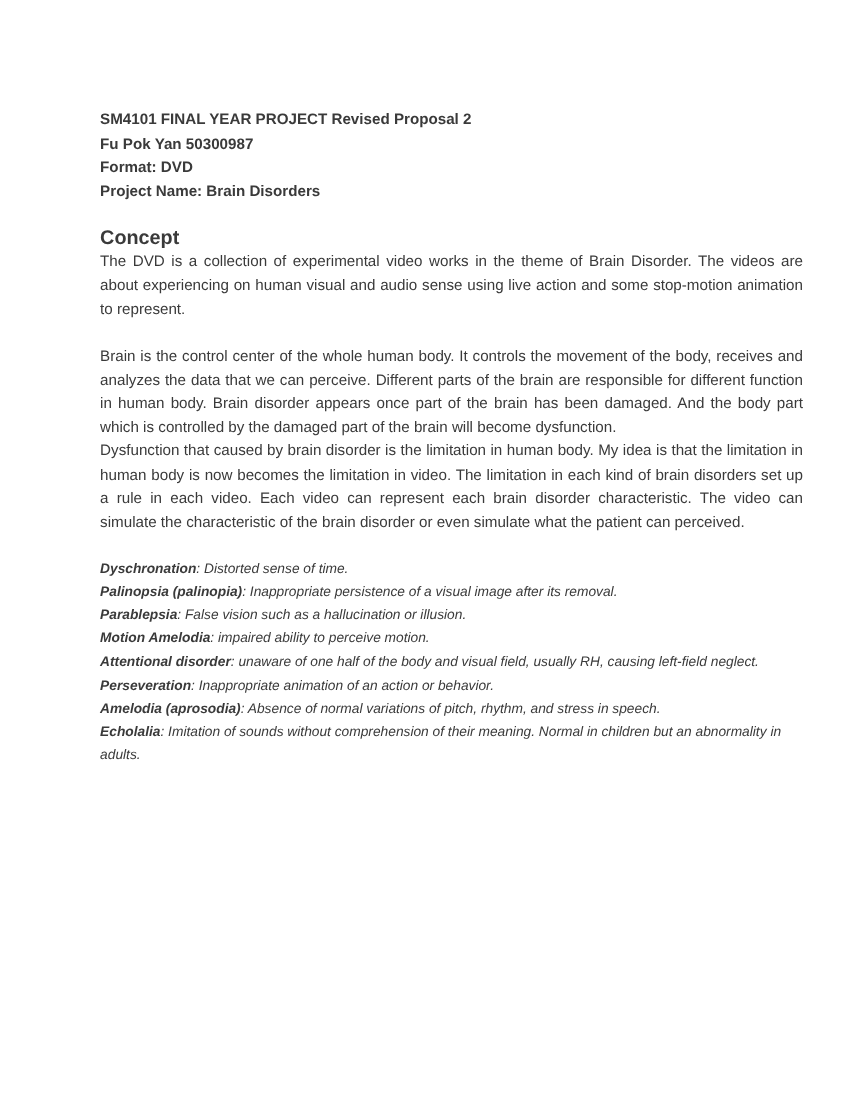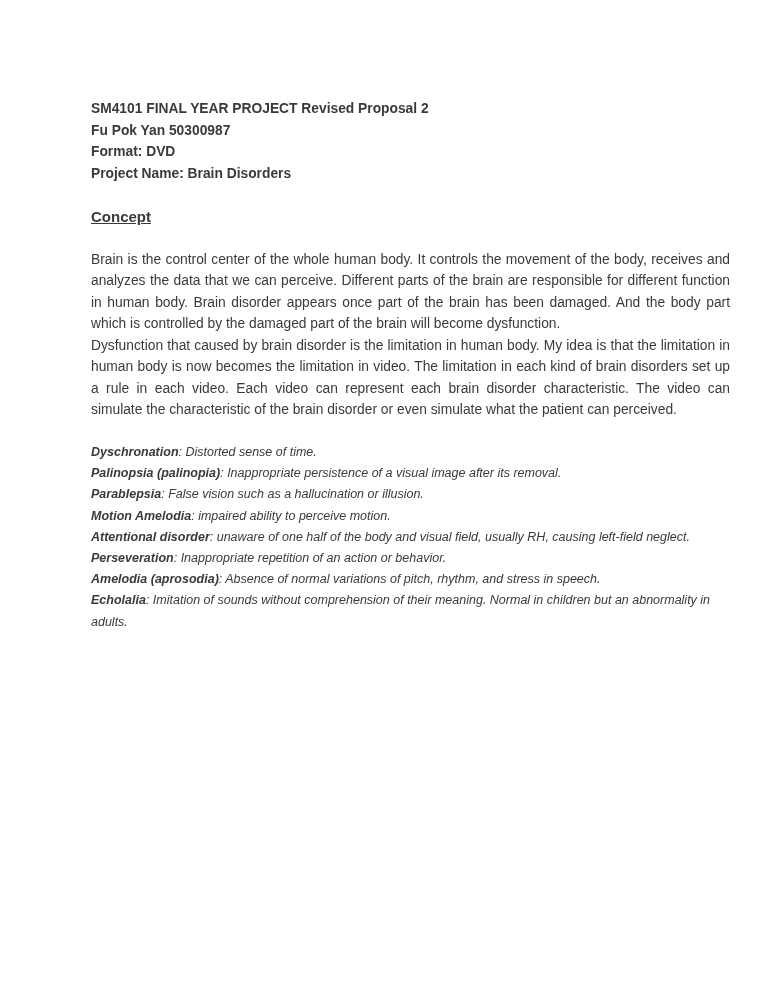--- a/index.html
+++ b/index.html
@@ -28,24 +28,23 @@
   .doc-header .hline {
     font-size: 13.8px;
     line-height: 21.5px;
     font-weight: 700;
   }
   
   .section {
     margin: 0 0 21.5px 0;
   }
   .section-heading {
-    font-size: 15px;
+    font-size: 18px;
     line-height: 21.5px;
     font-weight: 700;
-    text-decoration: underline;
   }
   .section p {
     margin: 0;
     font-size: 13.8px;
     line-height: 21.5px;
     text-align: justify;
   }
   
   .disorders-intro {
     margin: 0;
@@ -74,33 +73,34 @@
 
   <div class="doc-header">
     <div class="hline">SM4101 FINAL YEAR PROJECT Revised Proposal 2</div>
     <div class="hline">Fu Pok Yan 50300987</div>
     <div class="hline">Format: DVD</div>
     <div class="hline">Project Name: Brain Disorders</div>
   </div>
 
   <div class="section">
     <div class="section-heading">Concept</div>
+    <p>The DVD is a collection of experimental video works in the theme of Brain Disorder. The videos are about experiencing on human visual and audio sense using live action and some stop-motion animation to represent.</p>
   </div>
 
   <div class="section">
     <p>Brain is the control center of the whole human body. It controls the movement of the body, receives and analyzes the data that we can perceive. Different parts of the brain are responsible for different function in human body. Brain disorder appears once part of the brain has been damaged. And the body part which is controlled by the damaged part of the brain will become dysfunction.</p>
     <p>Dysfunction that caused by brain disorder is the limitation in human body. My idea is that the limitation in human body is now becomes the limitation in video. The limitation in each kind of brain disorders set up a rule in each video. Each video can represent each brain disorder characteristic. The video can simulate the characteristic of the brain disorder or even simulate what the patient can perceived.</p>
   </div>
 
   <div class="section">
     <ul class="disorders-list">
       <li class="disorder-item"><span class="disorder-term">Dyschronation</span><span>: Distorted sense of time.</span></li>
       <li class="disorder-item"><span class="disorder-term">Palinopsia (palinopia)</span><span>: Inappropriate persistence of a visual image after its removal.</span></li>
       <li class="disorder-item"><span class="disorder-term">Parablepsia</span><span>: False vision such as a hallucination or illusion.</span></li>
       <li class="disorder-item"><span class="disorder-term">Motion Amelodia</span><span>: impaired ability to perceive motion.</span></li>
       <li class="disorder-item"><span class="disorder-term">Attentional disorder</span><span>: unaware of one half of the body and visual field, usually RH, causing left-field neglect.</span></li>
-      <li class="disorder-item"><span class="disorder-term">Perseveration</span><span>: Inappropriate repetition of an action or behavior.</span></li>
+      <li class="disorder-item"><span class="disorder-term">Perseveration</span><span>: Inappropriate animation of an action or behavior.</span></li>
       <li class="disorder-item"><span class="disorder-term">Amelodia (aprosodia)</span><span>: Absence of normal variations of pitch, rhythm, and stress in speech.</span></li>
       <li class="disorder-item"><span class="disorder-term">Echolalia</span><span>: Imitation of sounds without comprehension of their meaning. Normal in children but an abnormality in adults.</span></li>
     </ul>
   </div>
 
 </div>
 
 </body></html>

